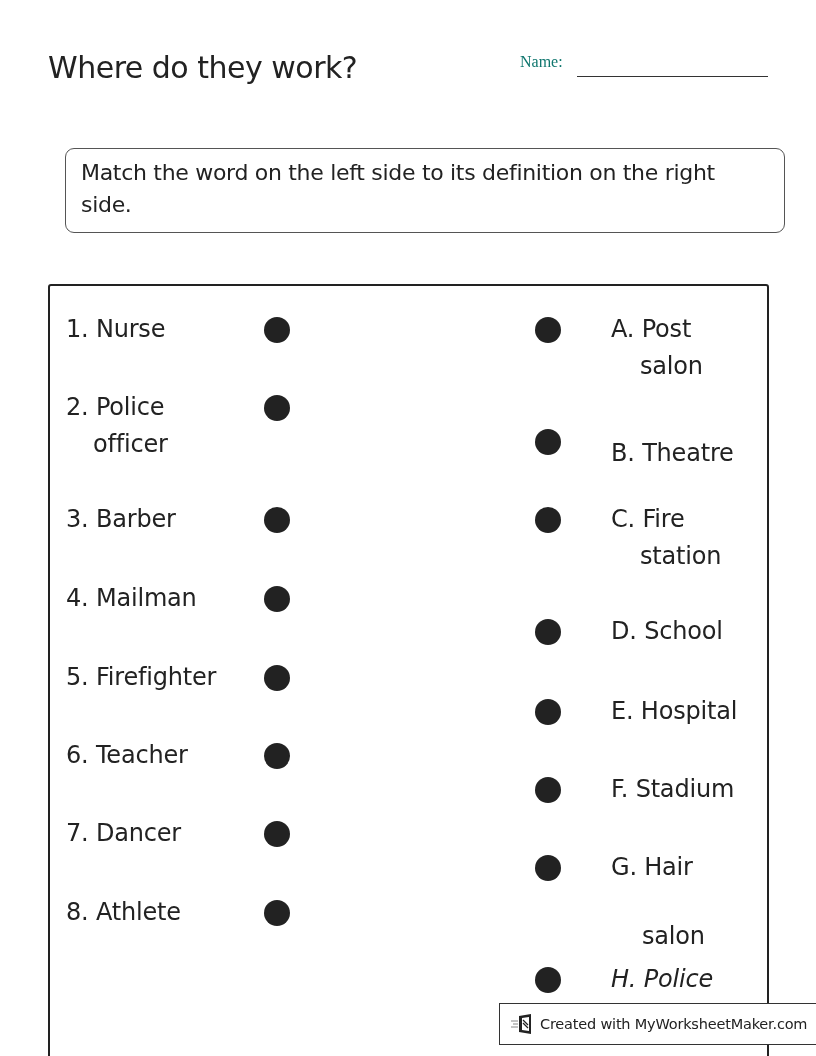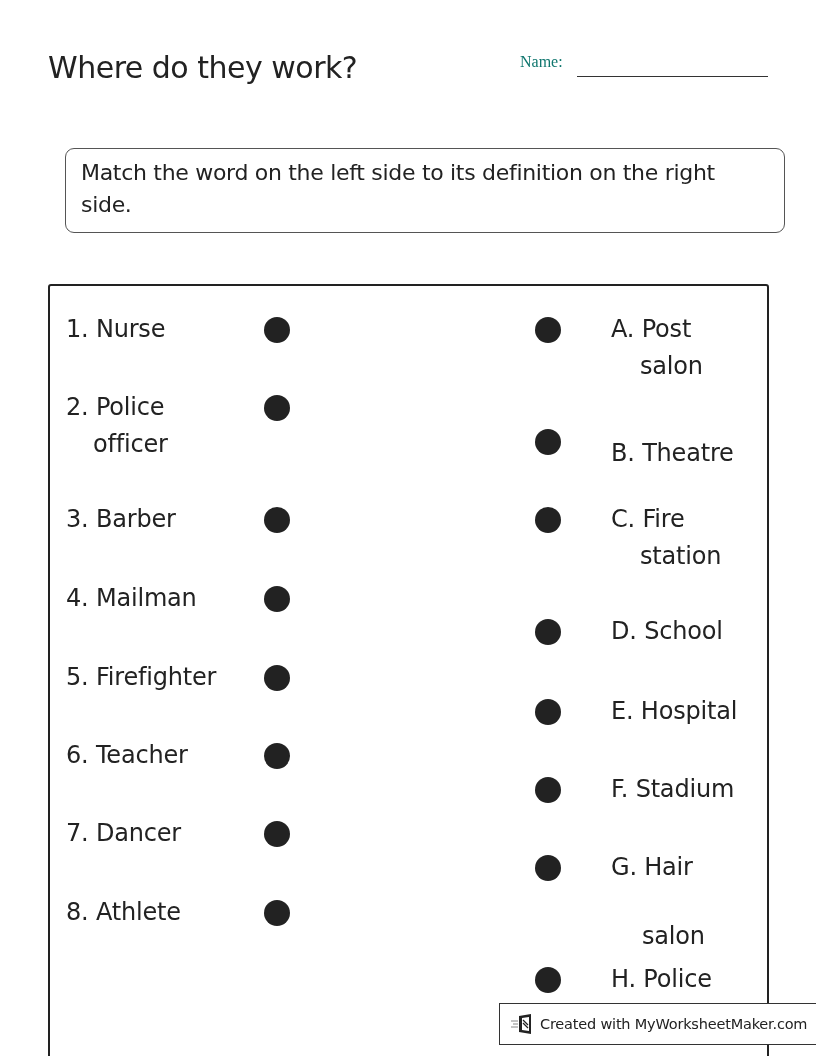--- a/index.html
+++ b/index.html
@@ -105,21 +105,21 @@
     <span>F.</span> <span>Stadium</span>
   </div>
 
   <div class="dot" style="left:535px;top:855px;"></div>
   <div class="item" style="left:611px;top:849px;">
     <span>G.</span> <span>Hair</span>
     <span class="cont" style="padding-left:31px;margin-top:32px;">salon</span>
   </div>
 
   <div class="dot" style="left:535px;top:967px;"></div>
-  <div class="item" style="left:611px;top:961px;">
+  <div class="item" style="left:611px;top:961px;font-style:italic;">
     <span>H.</span> <span>Police</span>
     <span class="cont" style="padding-left:31px;">station</span>
   </div>
 
   <div class="watermark">
     <span class="wm-icon">
       <svg width="26" height="22" viewBox="0 0 26 22">
         <line x1="1" y1="8" x2="8" y2="8" stroke="#888" stroke-width="1"></line>
         <line x1="3" y1="11" x2="8" y2="11" stroke="#888" stroke-width="1"></line>
         <line x1="1" y1="14" x2="8" y2="14" stroke="#888" stroke-width="1"></line>

